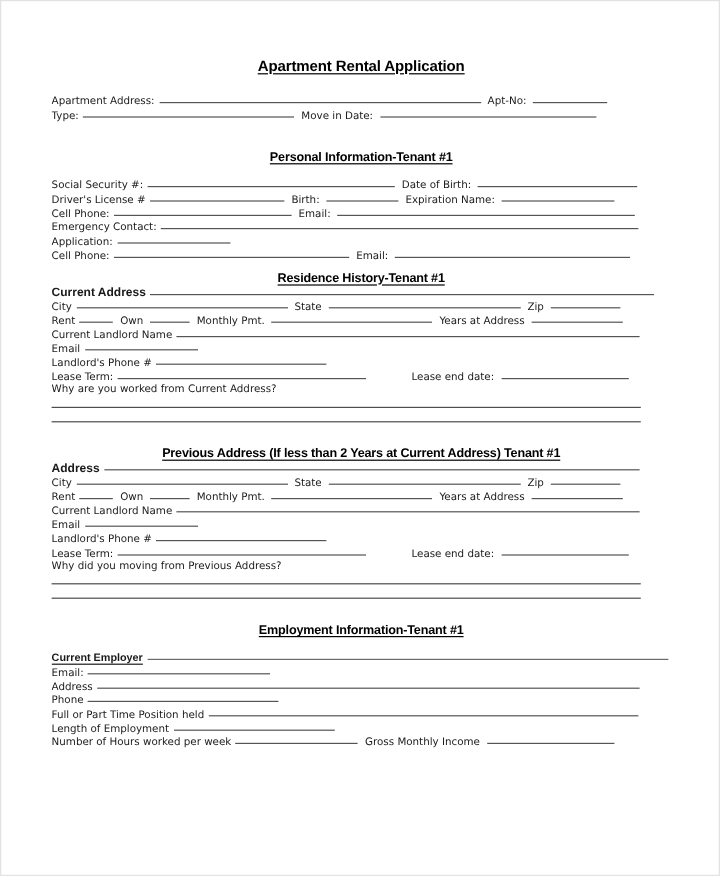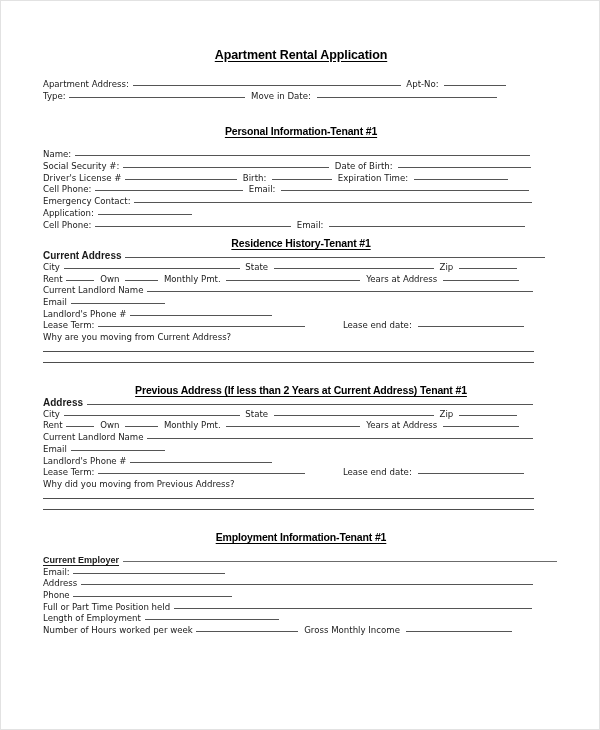--- a/index.html
+++ b/index.html
@@ -132,35 +132,31 @@
   </div>
 
   <div class="gap-xl"></div>
 
   <div class="sec-head">Personal Information-Tenant #1</div>
 
   <div class="gap-md"></div>
 
   <div class="rows">
     <div class="row">
-      <span>Name:</span>
-      <span class="rule" style="width:455px"></span>
-    </div>
-    <div class="row">
       <span>Social Security #:</span>
       <span class="rule" style="width:206px"></span>
       <span class="inline-lbl">Date of Birth:</span>
       <span class="rule" style="width:133px"></span>
     </div>
     <div class="row">
       <span>Driver's License #</span>
       <span class="rule" style="width:112px"></span>
       <span class="inline-lbl">Birth:</span>
       <span class="rule" style="width:60px"></span>
-      <span class="inline-lbl">Expiration Time:</span>
+      <span class="inline-lbl">Expiration Name:</span>
       <span class="rule" style="width:94px"></span>
     </div>
     <div class="row">
       <span>Cell Phone:</span>
       <span class="rule" style="width:148px"></span>
       <span class="inline-lbl">Email:</span>
       <span class="rule" style="width:248px"></span>
     </div>
     <div class="row">
       <span>Emergency Contact:</span>
@@ -217,21 +213,21 @@
       <span>Landlord's Phone #</span>
       <span class="rule" style="width:142px"></span>
     </div>
     <div class="row">
       <span>Lease Term:</span>
       <span class="rule" style="width:207px"></span>
       <span class="inline-lbl" style="padding-left:34px">Lease end date:</span>
       <span class="rule" style="width:106px"></span>
     </div>
     <div class="row">
-      <span>Why are you moving from Current Address?</span>
+      <span>Why are you worked from Current Address?</span>
     </div>
     <div class="blankline">
           <i></i>
         </div>
     <div class="blankline">
           <i></i>
         </div>
   </div>
 
   <div class="gap-lg"></div>

